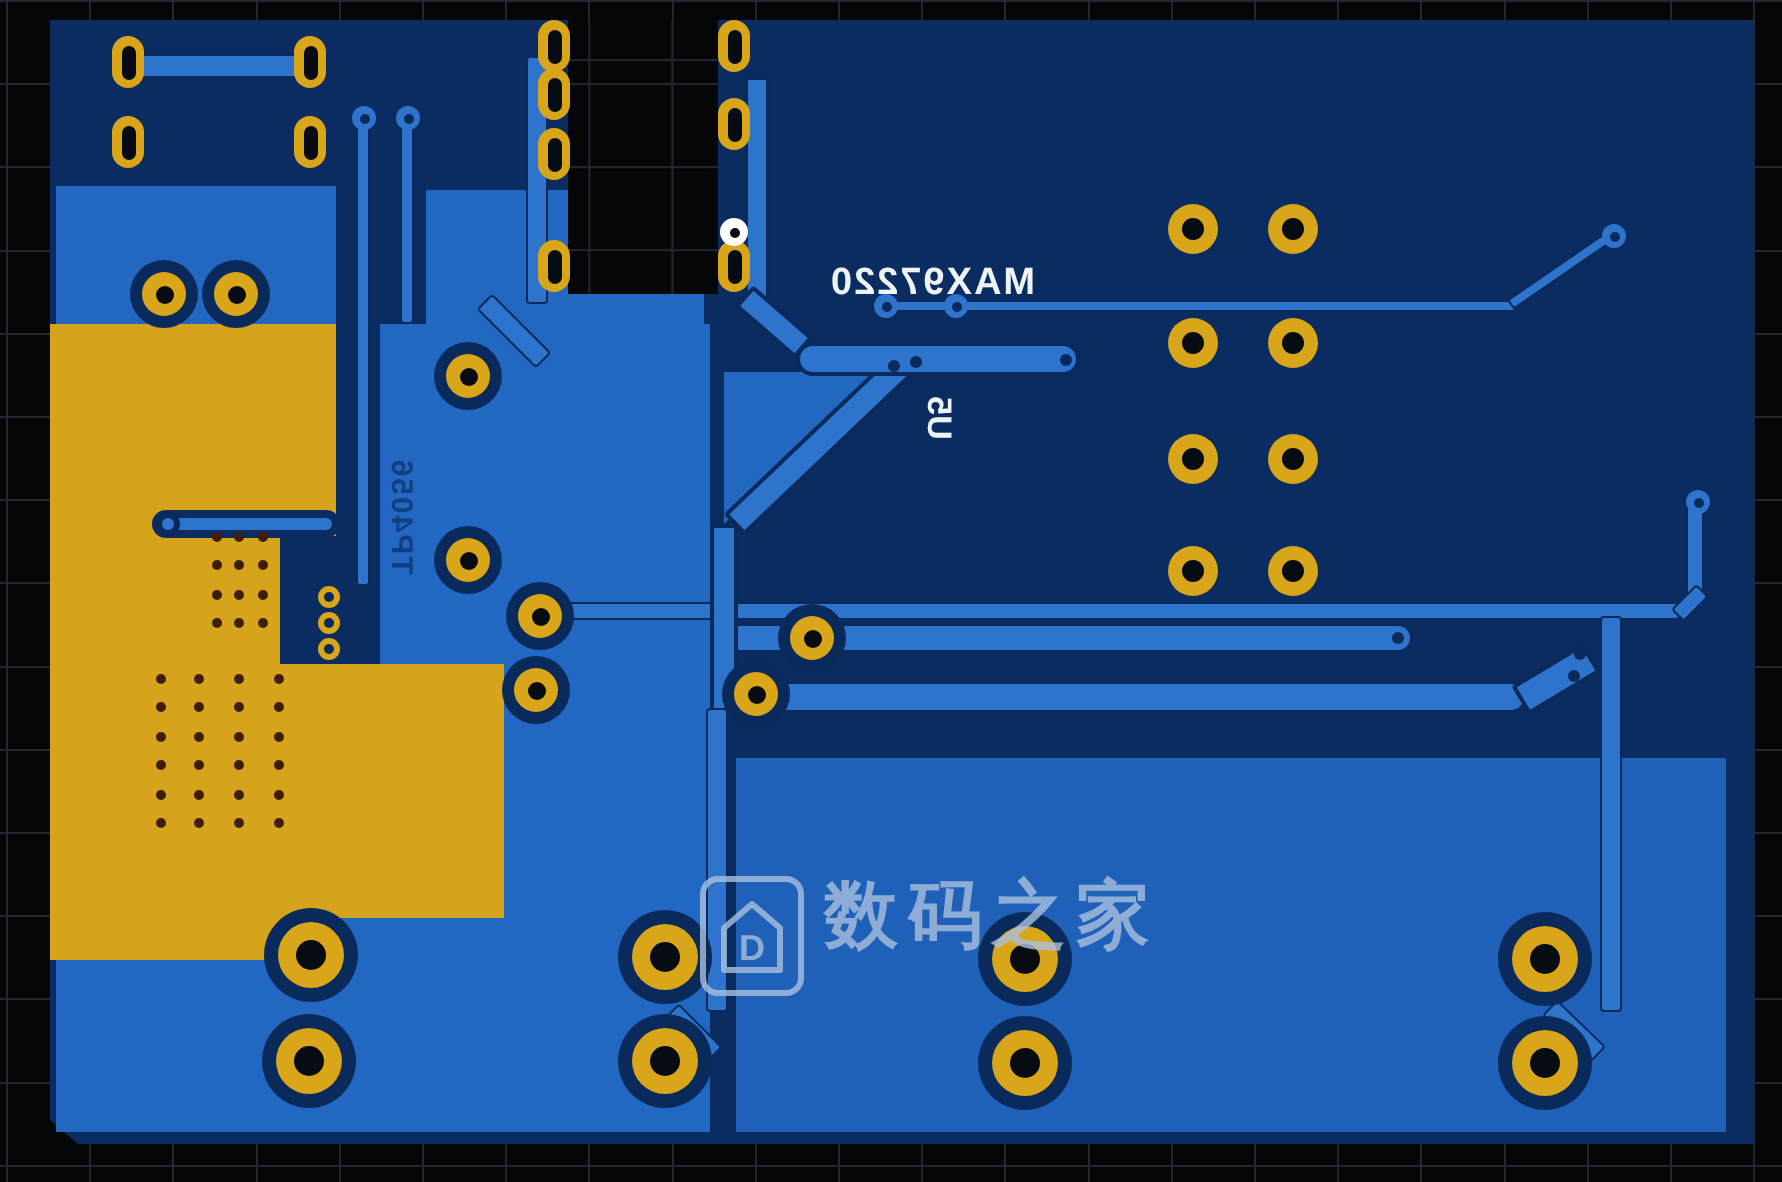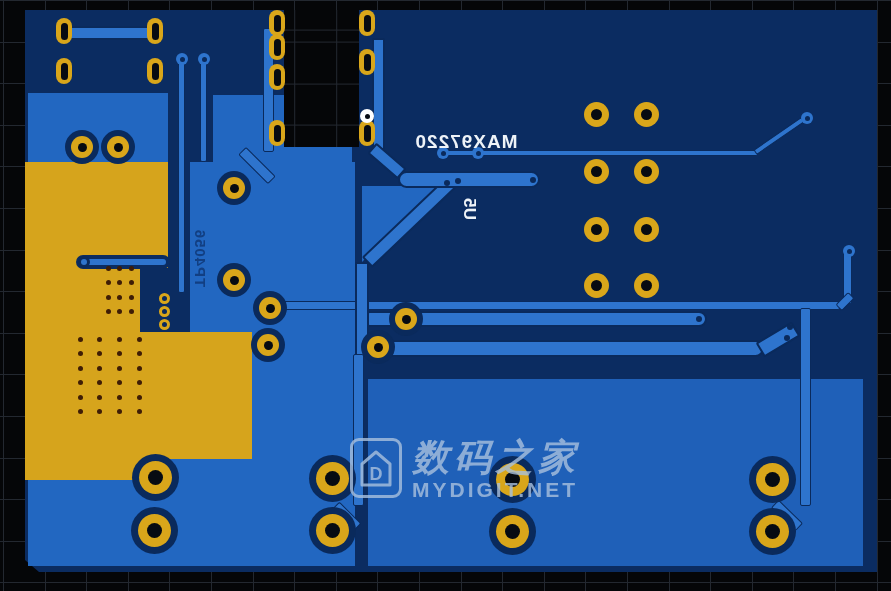--- a/index.html
+++ b/index.html
@@ -34,21 +34,21 @@
   .slot-bar{left:76px;top:255px;width:94px;height:14px;background:#0b2c61;border-radius:7px;}
   .slot-core{left:84px;top:259px;width:82px;height:6px;background:#2e74cd;border-radius:3px;}
   .wedge{left:362px;top:186px;width:78px;height:76px;background:#2267c1;clip-path:polygon(0 0,100% 0,0 100%);}
   .silk{color:#eef3f8;font-weight:bold;text-align:center;}
   .silk-max{left:410px;top:131px;width:112px;font-size:19px;letter-spacing:1px;transform:scaleX(-1);}
   .silk-u5{left:446px;top:196px;width:40px;height:26px;font-size:17px;transform:scaleX(-1) rotate(-90deg);}
   .silk-tp{left:144px;top:248px;width:110px;height:20px;font-size:15px;font-weight:bold;
     color:#123f82;text-align:center;letter-spacing:1px;transform:scaleX(-1) rotate(-90deg);}
   .watermark{left:350px;top:438px;display:flex;align-items:flex-start;gap:10px;color:#a9c1de;opacity:.8;}
   .wm-logo{width:46px;height:54px;border:3px solid #a9c1de;border-radius:9px;display:flex;align-items:center;justify-content:center;}
-  .wm-cn{font-size:37px;font-weight:bold;letter-spacing:5px;line-height:40px;font-style:italic;}
+  .wm-cn{font-size:37px;font-weight:bold;letter-spacing:5px;line-height:40px;}
   .wm-en{font-size:21px;font-weight:bold;letter-spacing:3px;line-height:24px;}
 </style>
 </head>
 <body>
 
 <div class="stage">
 
   <div class="abs board"></div>
 
   <div class="abs pour" style="left:28px;top:93px;width:182px;height:69px;"></div>
@@ -231,17 +231,16 @@
 
   <div class="abs watermark">
     <div class="wm-logo">
       <svg width="38" height="44" viewBox="0 0 38 44">
         <path d="M5 18 L19 6 L33 18 L33 39 L5 39 Z" fill="none" stroke="#a9c1de" stroke-width="3" stroke-linejoin="round"></path>
         <text x="19" y="34" text-anchor="middle" font-size="18" font-weight="bold" fill="#a9c1de" font-family="Liberation Sans, sans-serif">D</text>
       </svg>
     </div>
     <div>
       <div class="wm-cn">数码之家</div>
-      <div class="wm-en">MYDIGIT.NET</div>
     </div>
   </div>
 
 </div>
 
 </body></html>

